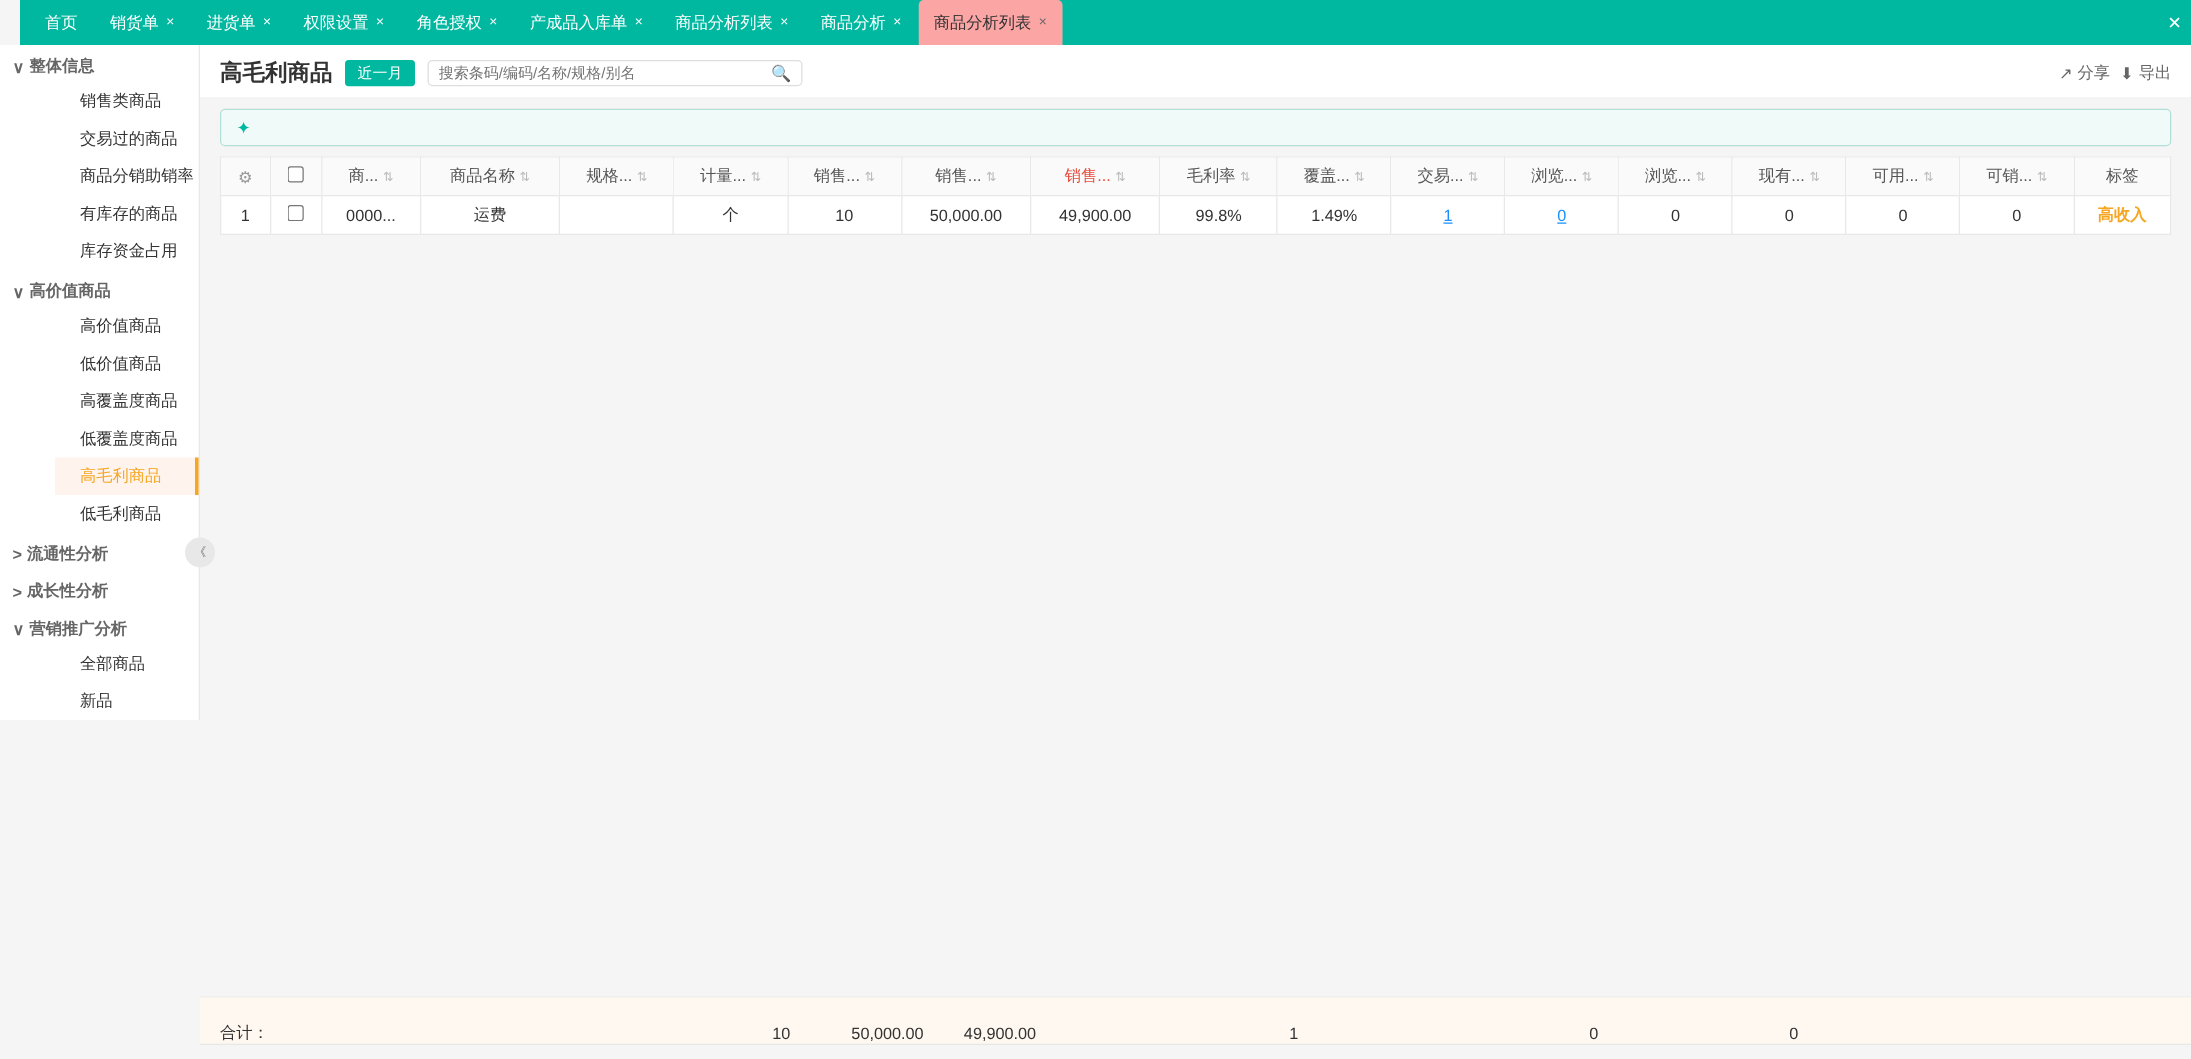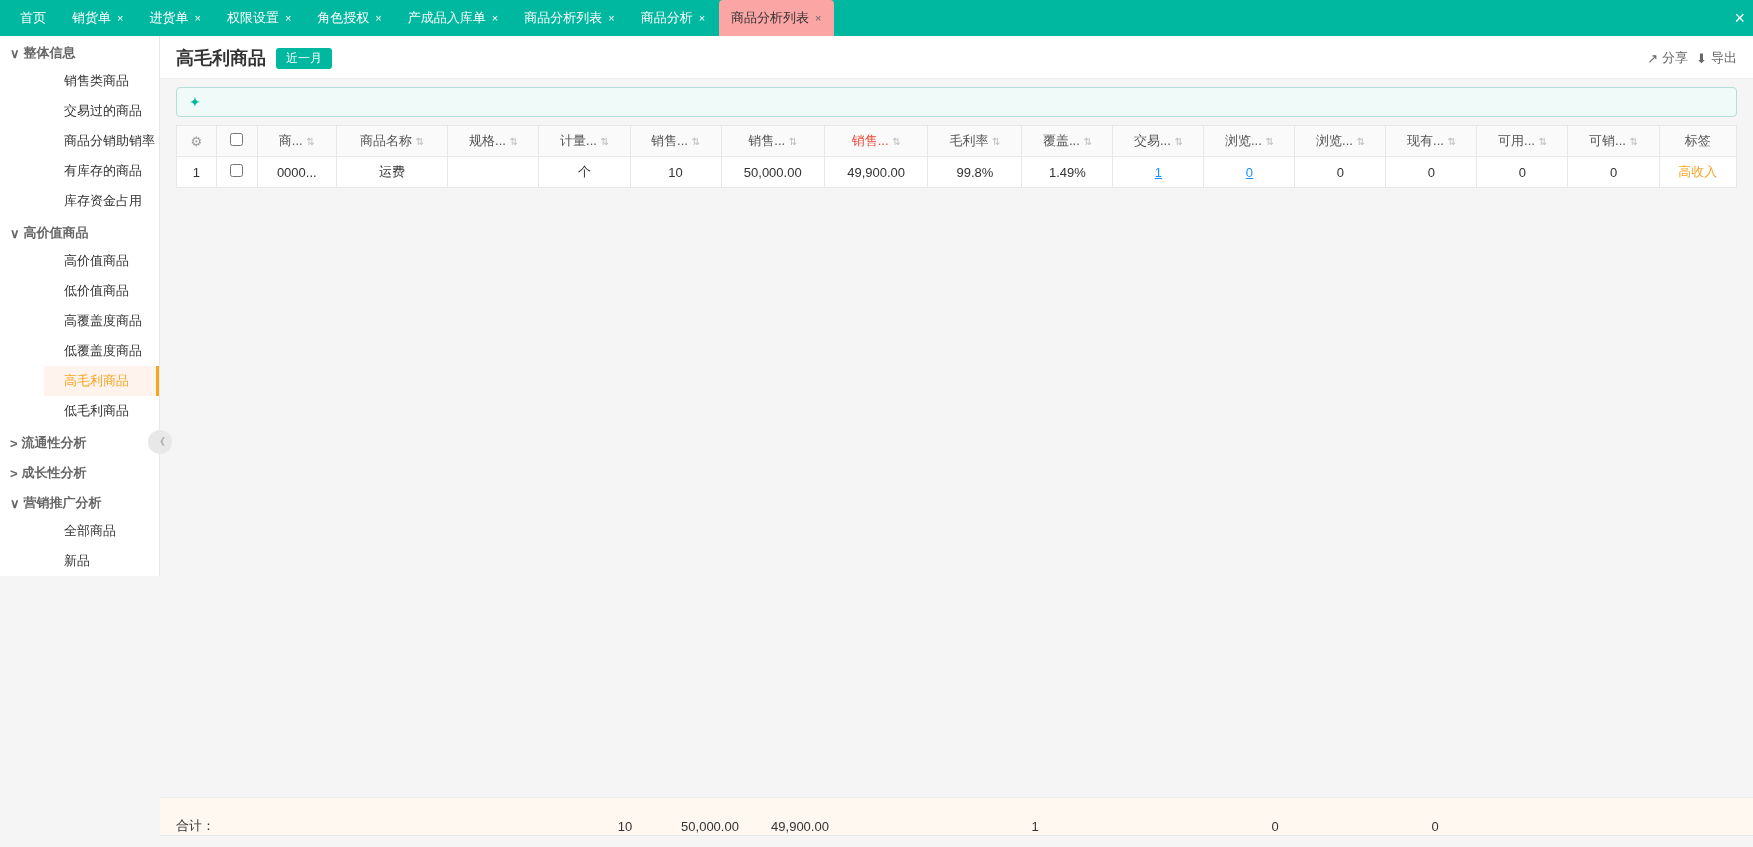--- a/index.html
+++ b/index.html
@@ -3,21 +3,21 @@
   <meta charset="utf-8">
   <style>
     * { box-sizing: border-box; margin: 0; padding: 0; font-family: 'Microsoft YaHei', Arial, sans-serif; font-size: 13px; }
     body { background: #f5f5f5; overflow: hidden; width: 1753px; height: 847px; }
 
     
     .top-nav {
       display: flex; align-items: center;
       background: #00b8a0;
       height: 36px; padding: 0 8px;
-      color: #fff; gap: 2px;
+      color: #fff; gap: 2px; margin-left: 16px;
     }
     .top-nav-item {
       padding: 0 12px; height: 36px; line-height: 36px;
       cursor: pointer; white-space: nowrap;
       display: flex; align-items: center; gap: 4px;
       font-size: 13px; color: #fff;
     }
     .top-nav-item.active {
       background: #fca5a5; color: #333;
       border-radius: 4px 4px 0 0;
@@ -110,21 +110,21 @@
       padding: 6px 8px; text-align: center;
       color: #555; font-weight: normal; white-space: nowrap;
       position: sticky; top: 0; z-index: 2;
     }
     .data-table td {
       border: 1px solid #e8e8e8; padding: 6px 8px;
       text-align: center; color: #333; white-space: nowrap;
     }
     .col-settings { color: #999; cursor: pointer; }
     .col-sort { color: #bbb; font-size: 10px; }
-    .tag-high { color: #f5a623; font-weight: normal; }
+    .tag-high { color: #f5a623; font-weight: bold; }
     .link-style { color: #1890ff; text-decoration: underline; cursor: pointer; }
 
     
     .footer-bar {
       height: 38px; background: #fff8f0;
       border-top: 1px solid #eee;
       display: flex; align-items: flex-end;
       padding: 0 16px; font-size: 13px; color: #333;
       flex-shrink: 0;
     }
@@ -249,20 +249,24 @@
     </div>
 
     <div class="collapse-btn">《</div>
   </div>
 
   <div class="content-area">
 
     <div class="content-header">
       <span class="content-title">高毛利商品</span>
       <button class="time-filter-btn">近一月</button>
+      <div class="search-box">
+        <input class="search-input" type="text" placeholder="搜索条码/编码/名称/规格/别名" style="">
+        <span class="search-icon">🔍</span>
+      </div>
       <div class="header-actions">
         <div class="action-btn">
           <span>↗</span>
           <span>分享</span>
         </div>
         <div class="action-btn">
           <span>⬇</span>
           <span>导出</span>
         </div>
       </div>

